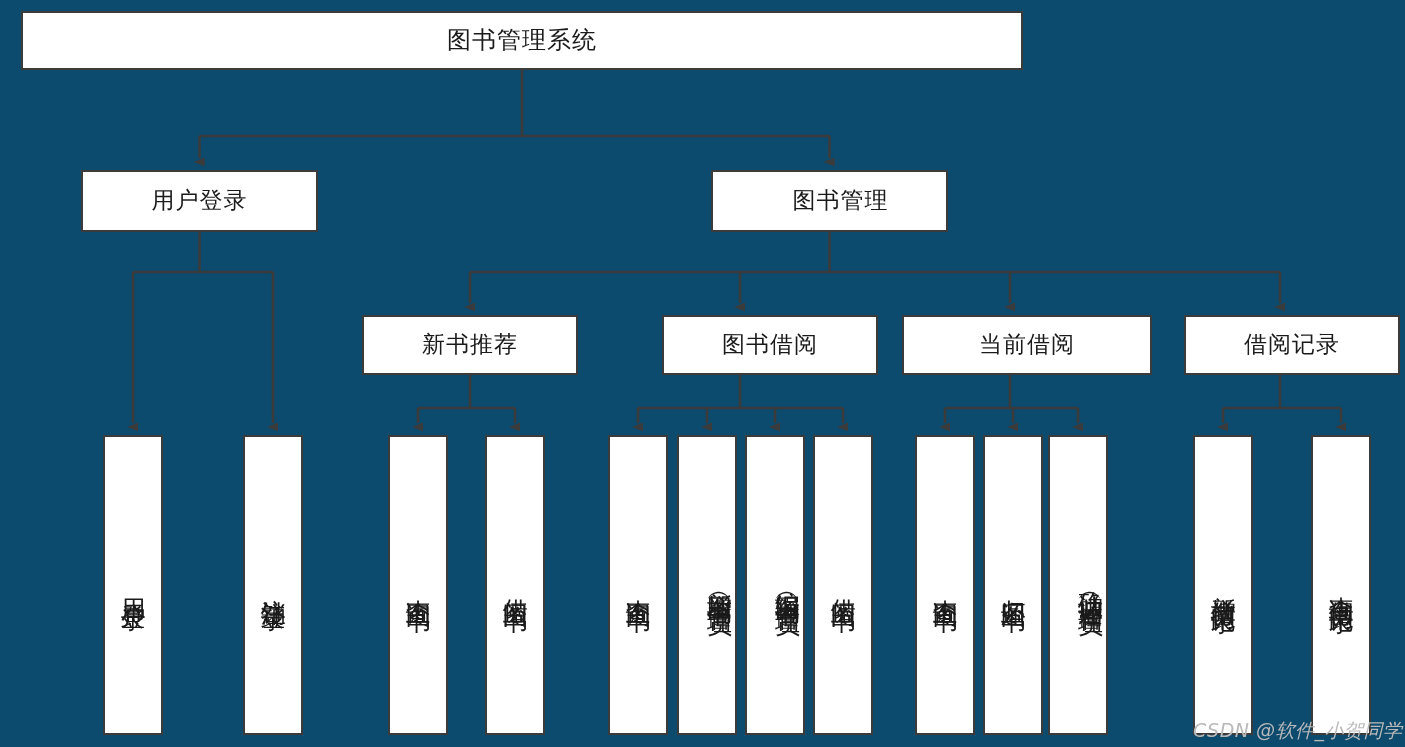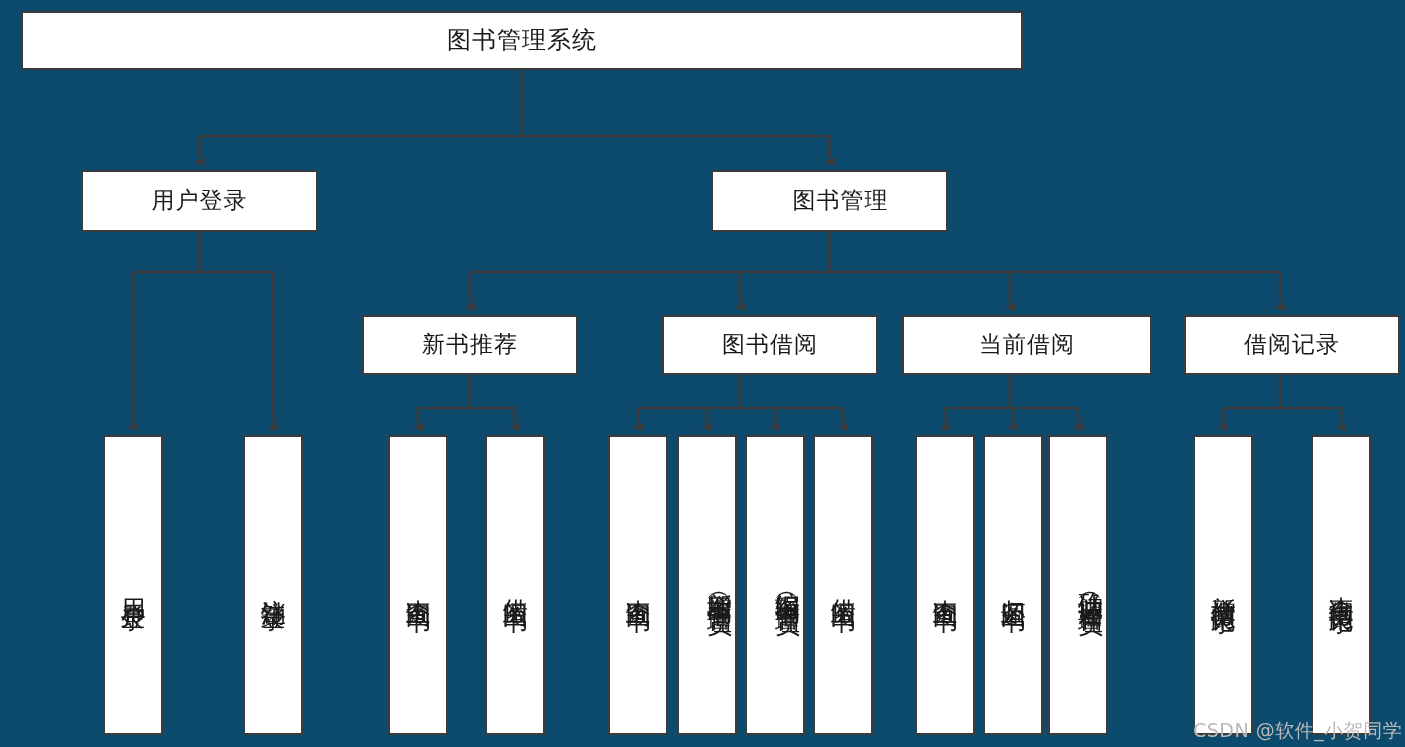--- a/index.html
+++ b/index.html
@@ -58,20 +58,21 @@
   .node.vert.centered {
     align-items: center;
   }
   .watermark {
     position: absolute;
     font-size: 19px;
     color: #b9b9b9;
     white-space: nowrap;
     z-index: 3;
     letter-spacing: 0.5px;
+    font-style: italic;
   }
 </style>
 </head>
 <body>
 
 <div id="canvas">
 
   <svg id="edges" viewBox="0 0 1405 747" xmlns="http://www.w3.org/2000/svg">
     <defs>
       <marker id="arrow" markerWidth="9" markerHeight="11" refX="0.6" refY="5.2" orient="auto" markerUnits="userSpaceOnUse">

